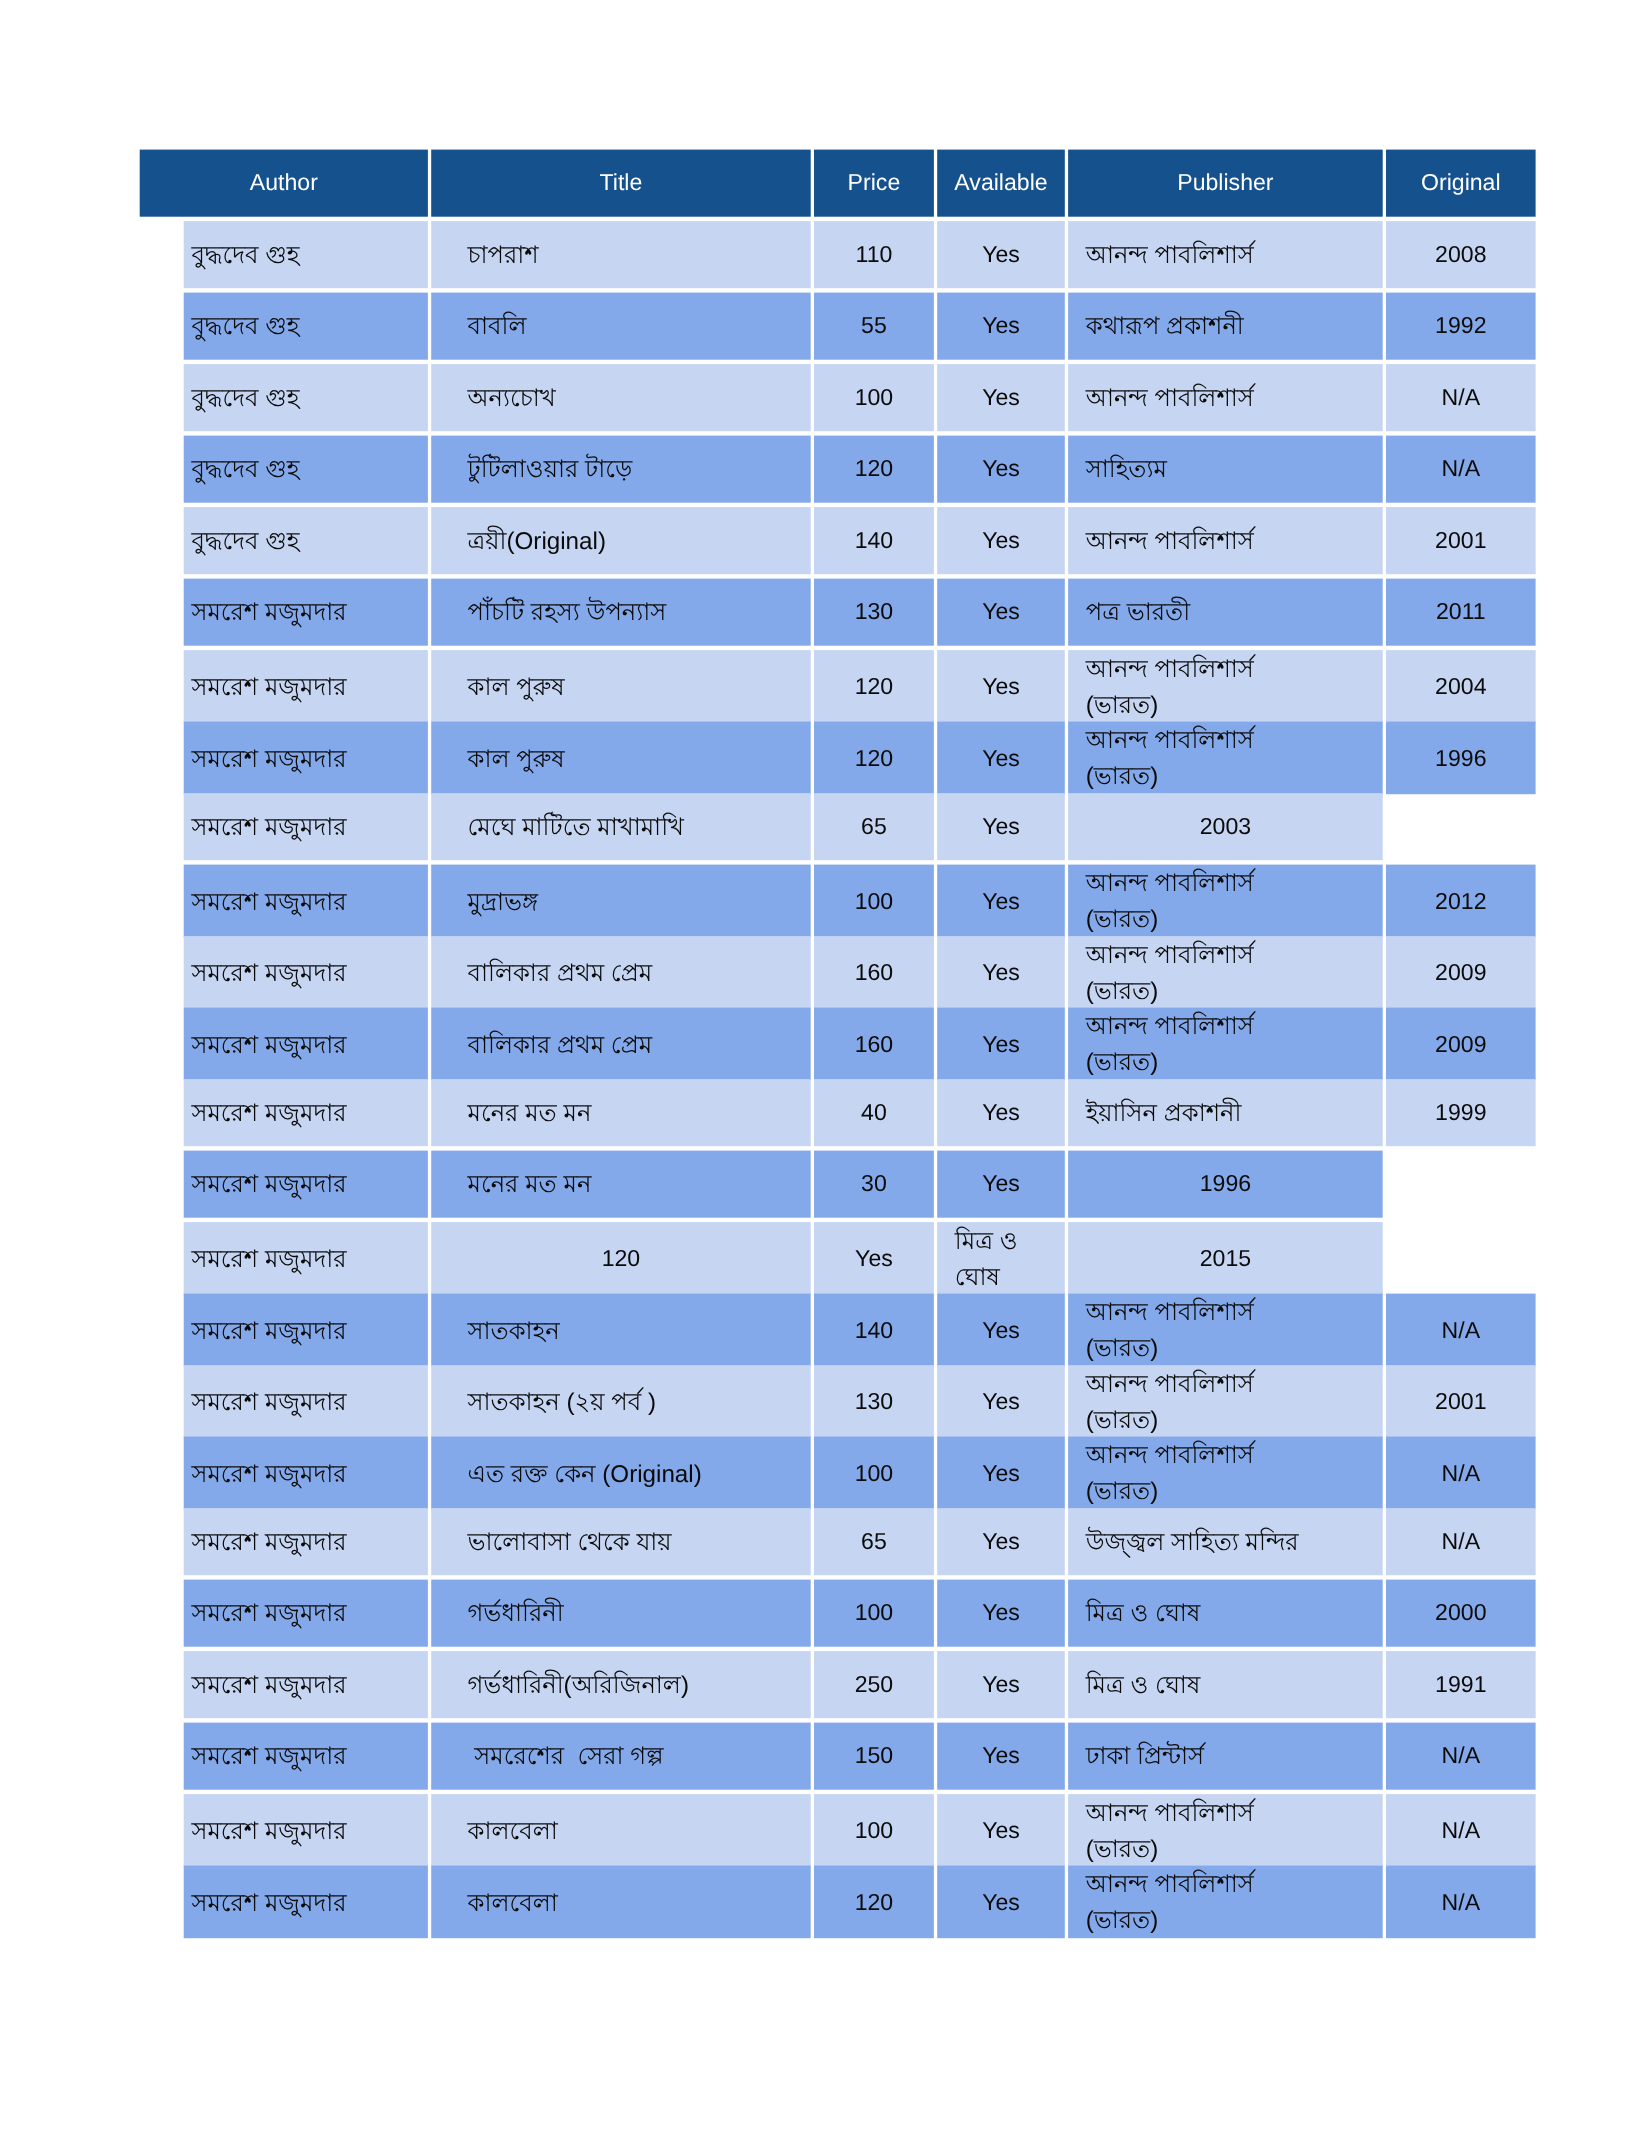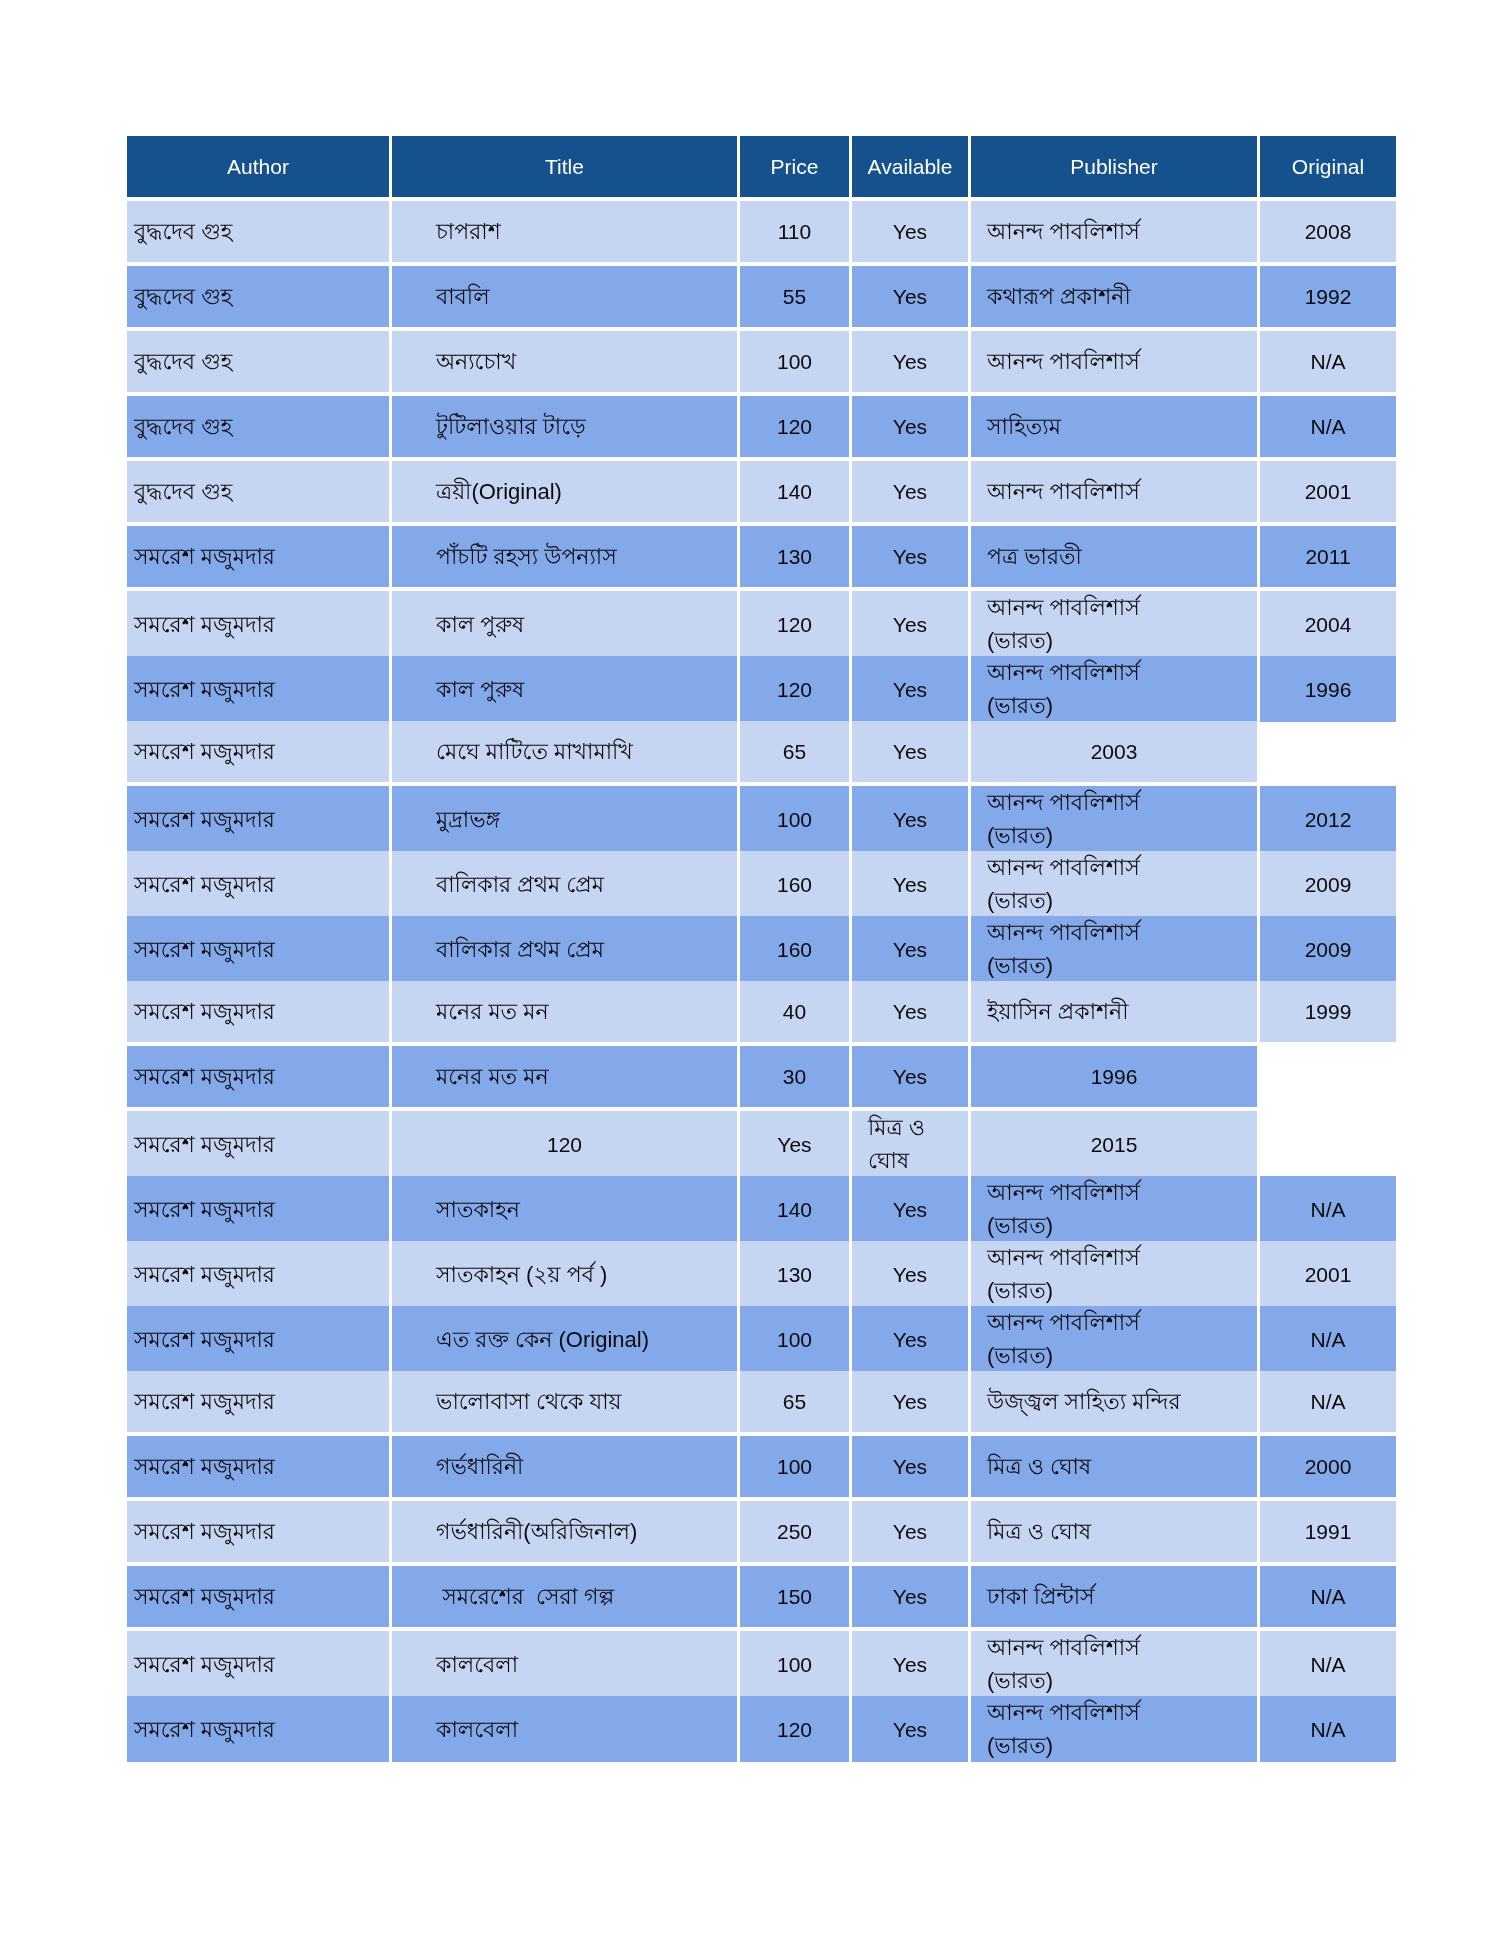--- a/index.html
+++ b/index.html
@@ -42,22 +42,22 @@
   }
   .header-row .cell {
     background: #15518D;
     color: #ffffff;
     justify-content: center;
     font-size: 21px;
     padding: 12px;
   }
   .row.light .cell { background: #C6D5F2; }
   .row.dark  .cell { background: #84A9EA; }
-  .c-author    { padding-left: 7px; }
-  .c-title     { padding-left: 44px; }
+  .c-author    { padding-left: 7px; margin-left: 40px; }
+  .c-title     { padding-left: 33px; }
   .c-publisher { padding-left: 16px; }
   .c-price, .c-available, .c-edition {
     justify-content: center;
     font-size: 21px;
   }
 </style>
 </head>
 <body>
 
 <div class="page">

